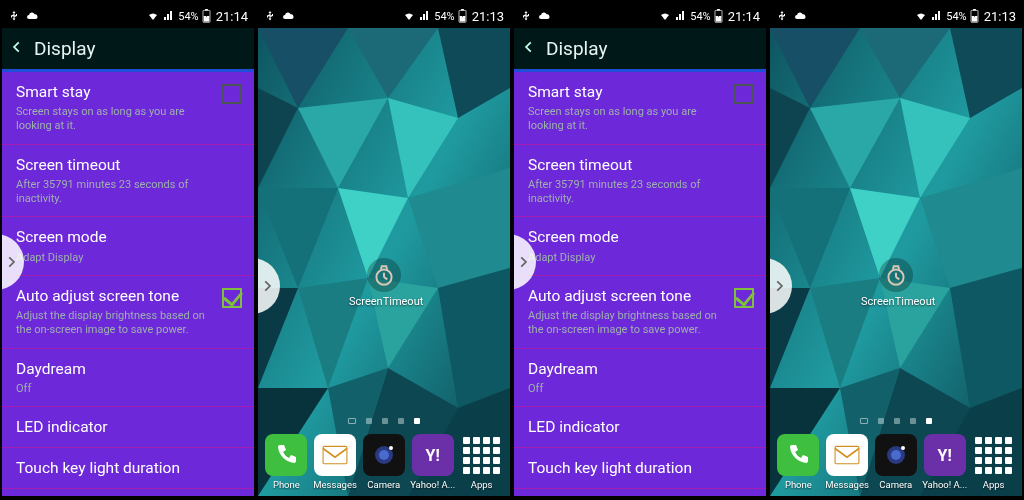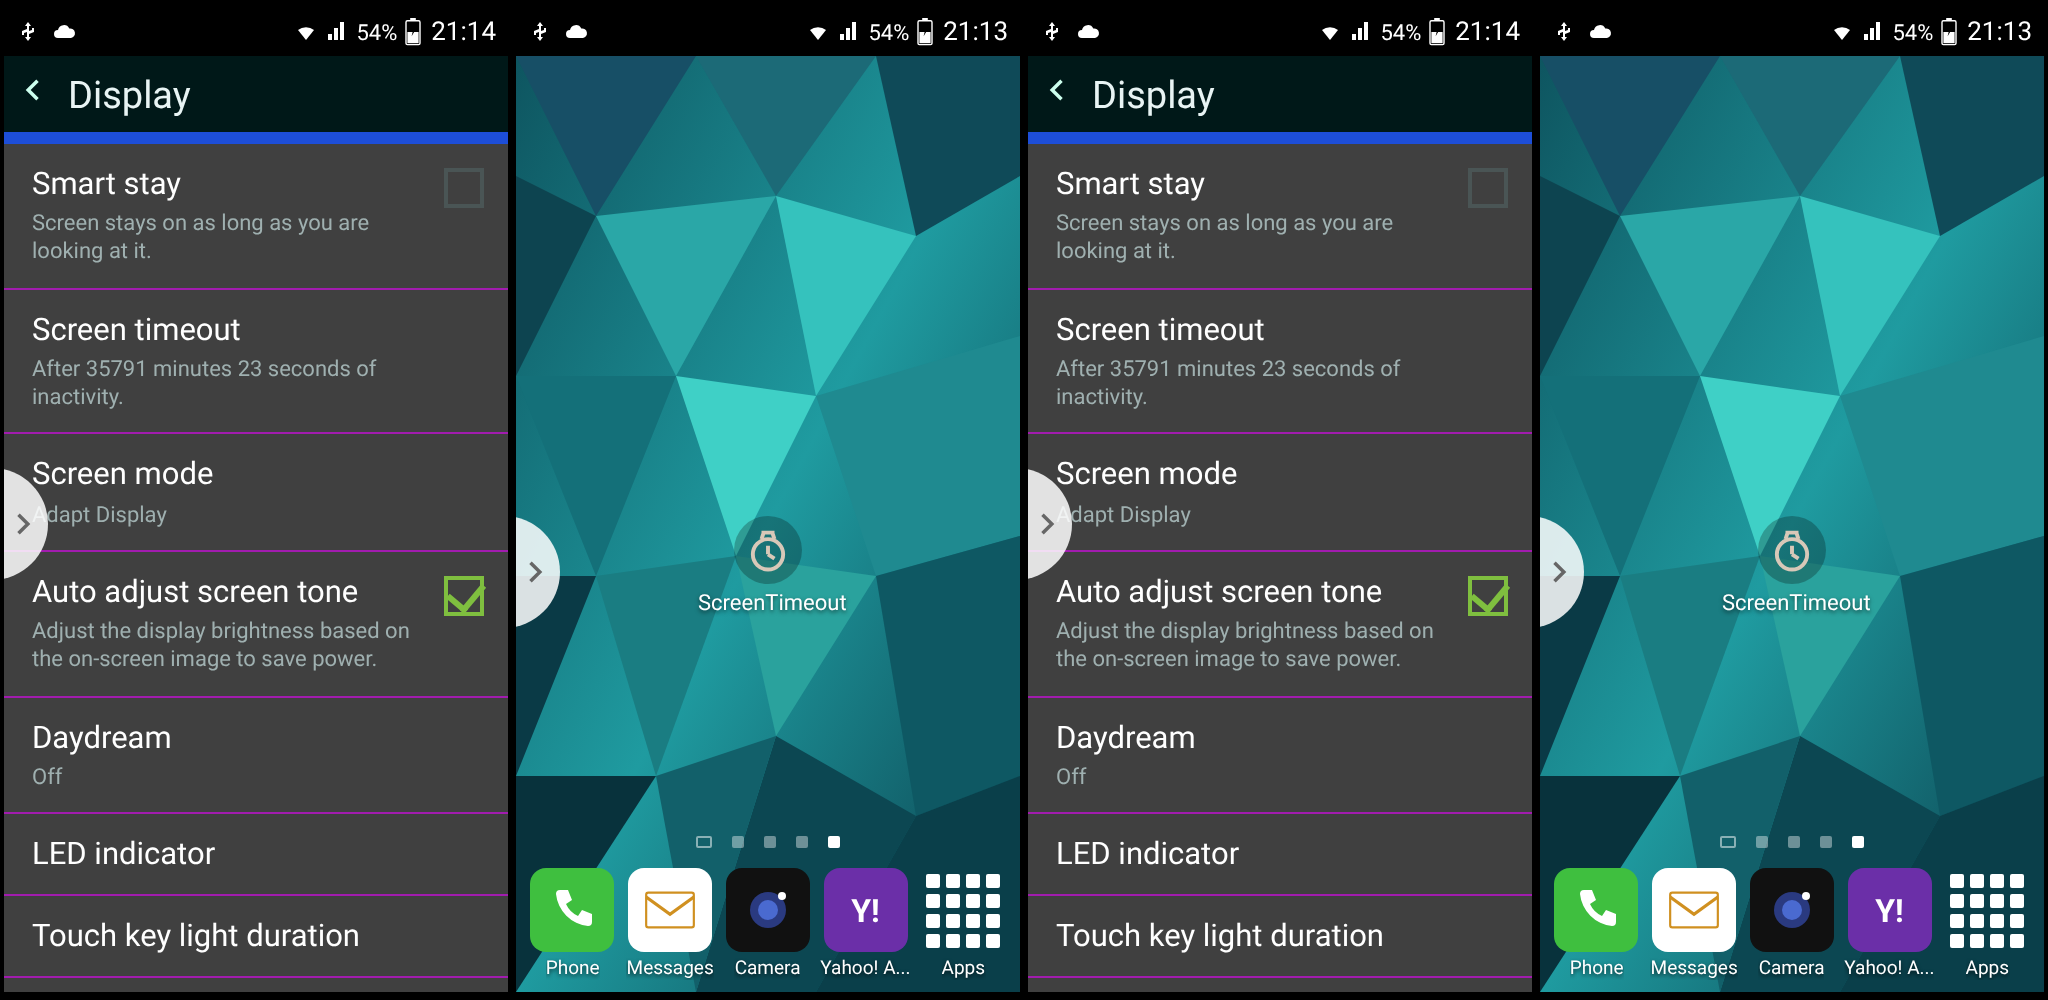--- a/index.html
+++ b/index.html
@@ -1,23 +1,23 @@
 <!DOCTYPE html>
 <html><head>
 <meta charset="utf-8">
 <style>
 *{box-sizing:border-box;margin:0;padding:0}
 body{background:#000;width:1024px;height:500px;overflow:hidden;font-family:Roboto,Arial,sans-serif;display:flex;justify-content:center;align-items:flex-start;gap:4px;padding:4px 0}
-.phone{width:252px;height:492px;background:#404040;color:#fff;position:relative;overflow:hidden}
+.phone{width:252px;height:492px;background:#6d28d9;color:#fff;position:relative;overflow:hidden}
 .statusbar{height:24px;background:#000;display:flex;align-items:center;justify-content:space-between;padding:0 6px;font-size:12px}
 .sb-left,.sb-right{display:flex;align-items:center;gap:5px}
 .sb-right{gap:3px}
 .icon{display:inline-flex;align-items:center;justify-content:center}
 
-.settings .header{height:44px;background:#001818;display:flex;align-items:center;padding:0 8px;border-bottom:6px solid #1d4ed8}
+.settings .header{height:44px;background:#001818;display:flex;align-items:center;padding:0 8px;border-bottom:3px solid #1d4ed8}
 .settings .header .back{font-size:20px;margin-right:10px;color:#cfe}
 .settings .header .title{font-size:19px;color:#e8f4f4}
 .list{display:flex;flex-direction:column}
 .row{padding:10px 12px 10px 14px;border-bottom:1px solid #a21caf;position:relative}
 .row .label{font-size:15.5px;color:#fff;line-height:1.3}
 .row .sub{font-size:11px;color:#9fb0b0;margin-top:3px;line-height:1.3;max-width:195px}
 .row .chk{position:absolute;right:12px;top:12px;width:20px;height:20px;border:2px solid #4a5555}
 .row .chk.on{border-color:#7fbf3f}
 .row .chk.on::after{content:"";position:absolute;left:3px;top:-2px;width:9px;height:14px;border-right:3px solid #7fbf3f;border-bottom:3px solid #7fbf3f;transform:rotate(40deg)}
 

